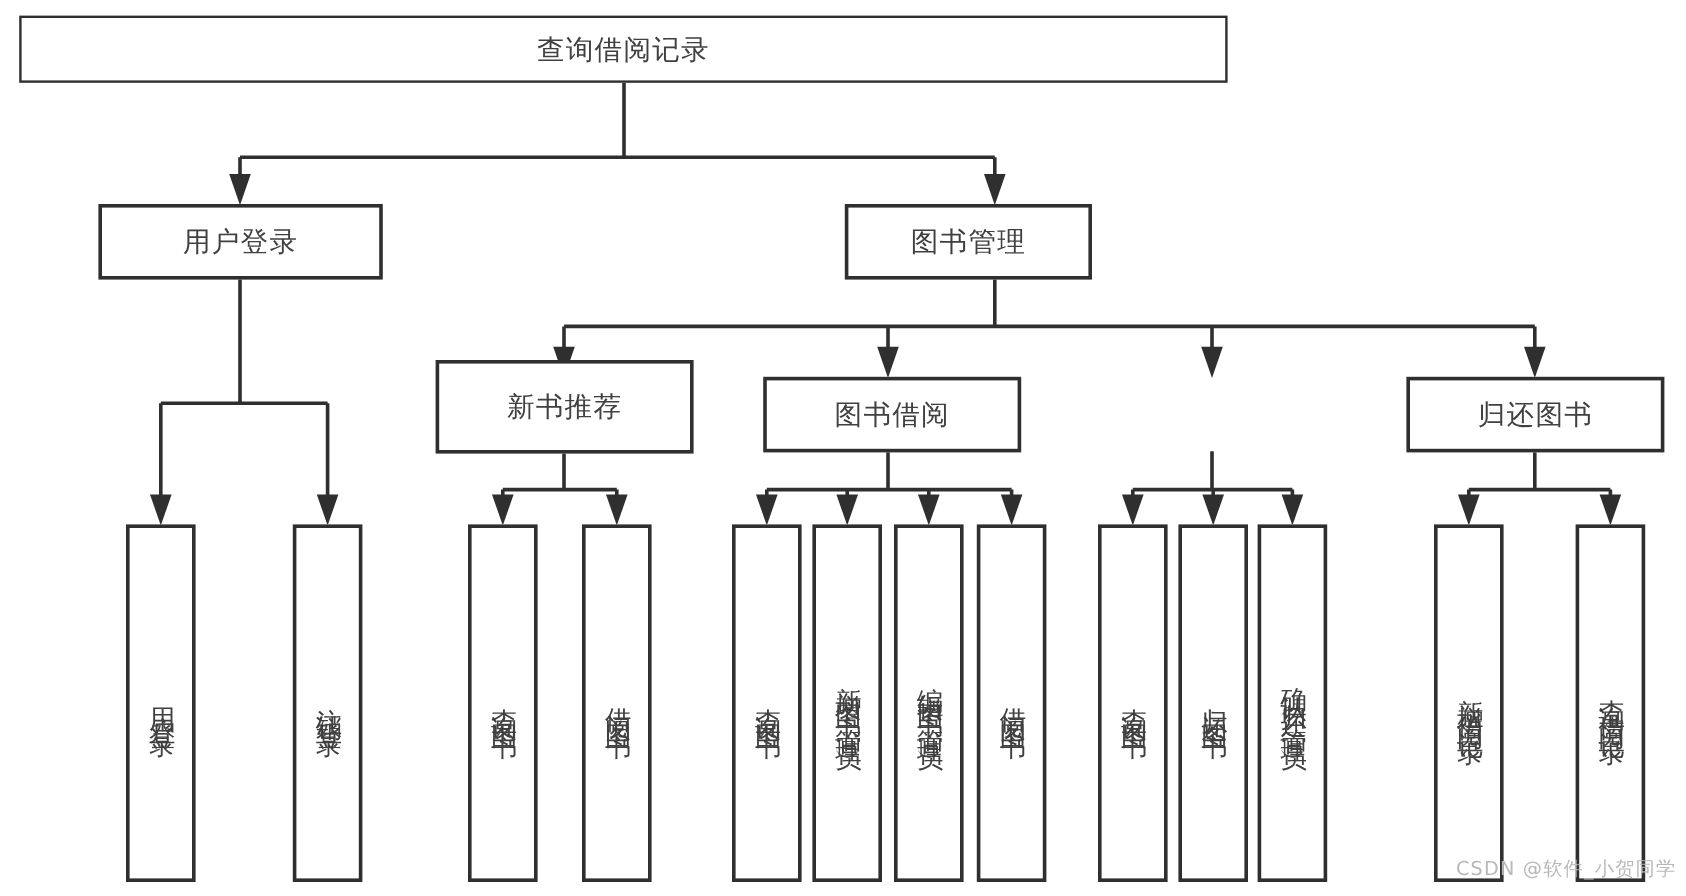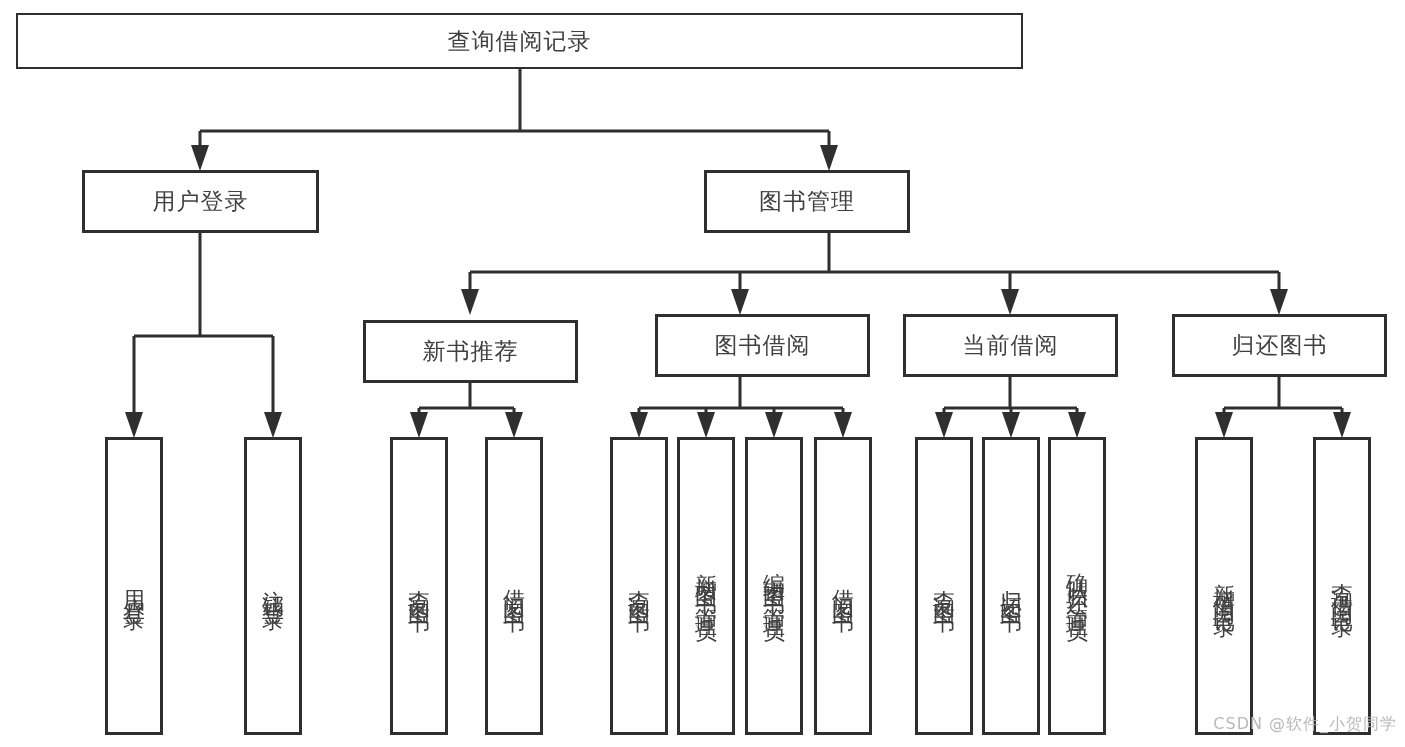--- a/index.html
+++ b/index.html
@@ -93,28 +93,25 @@
     <span class="hlabel">查询借阅记录</span>
   </div>
 
   <div class="box" style="left:82px;top:170px;width:237px;height:63px;">
     <span class="hlabel">用户登录</span>
   </div>
   <div class="box" style="left:704px;top:170px;width:206px;height:63px;font-family:Liberation Serif, serif;">
     <span class="hlabel">图书管理</span>
   </div>
 
-  <div class="box" style="left:363px;top:320px;width:215px;height:63px;">
+  <div class="box" style="left:363px;top:300px;width:215px;height:78px;">
     <span class="hlabel">新书推荐</span>
   </div>
-  <div class="box" style="left:655px;top:314px;width:215px;height:63px;text-align:center;">
+  <div class="box" style="left:636px;top:314px;width:215px;height:63px;text-align:center;">
     <span class="hlabel">图书借阅</span>
-  </div>
-  <div class="box" style="left:903px;top:314px;width:215px;height:63px;">
-    <span class="hlabel">当前借阅</span>
   </div>
   <div class="box" style="left:1172px;top:314px;width:215px;height:63px;">
     <span class="hlabel">归还图书</span>
   </div>
 
   <div class="box vbox" style="left:105px;">
     <span class="vlabel">用户登录</span>
   </div>
   <div class="box vbox" style="left:244px;">
     <span class="vlabel">注销登录</span>

